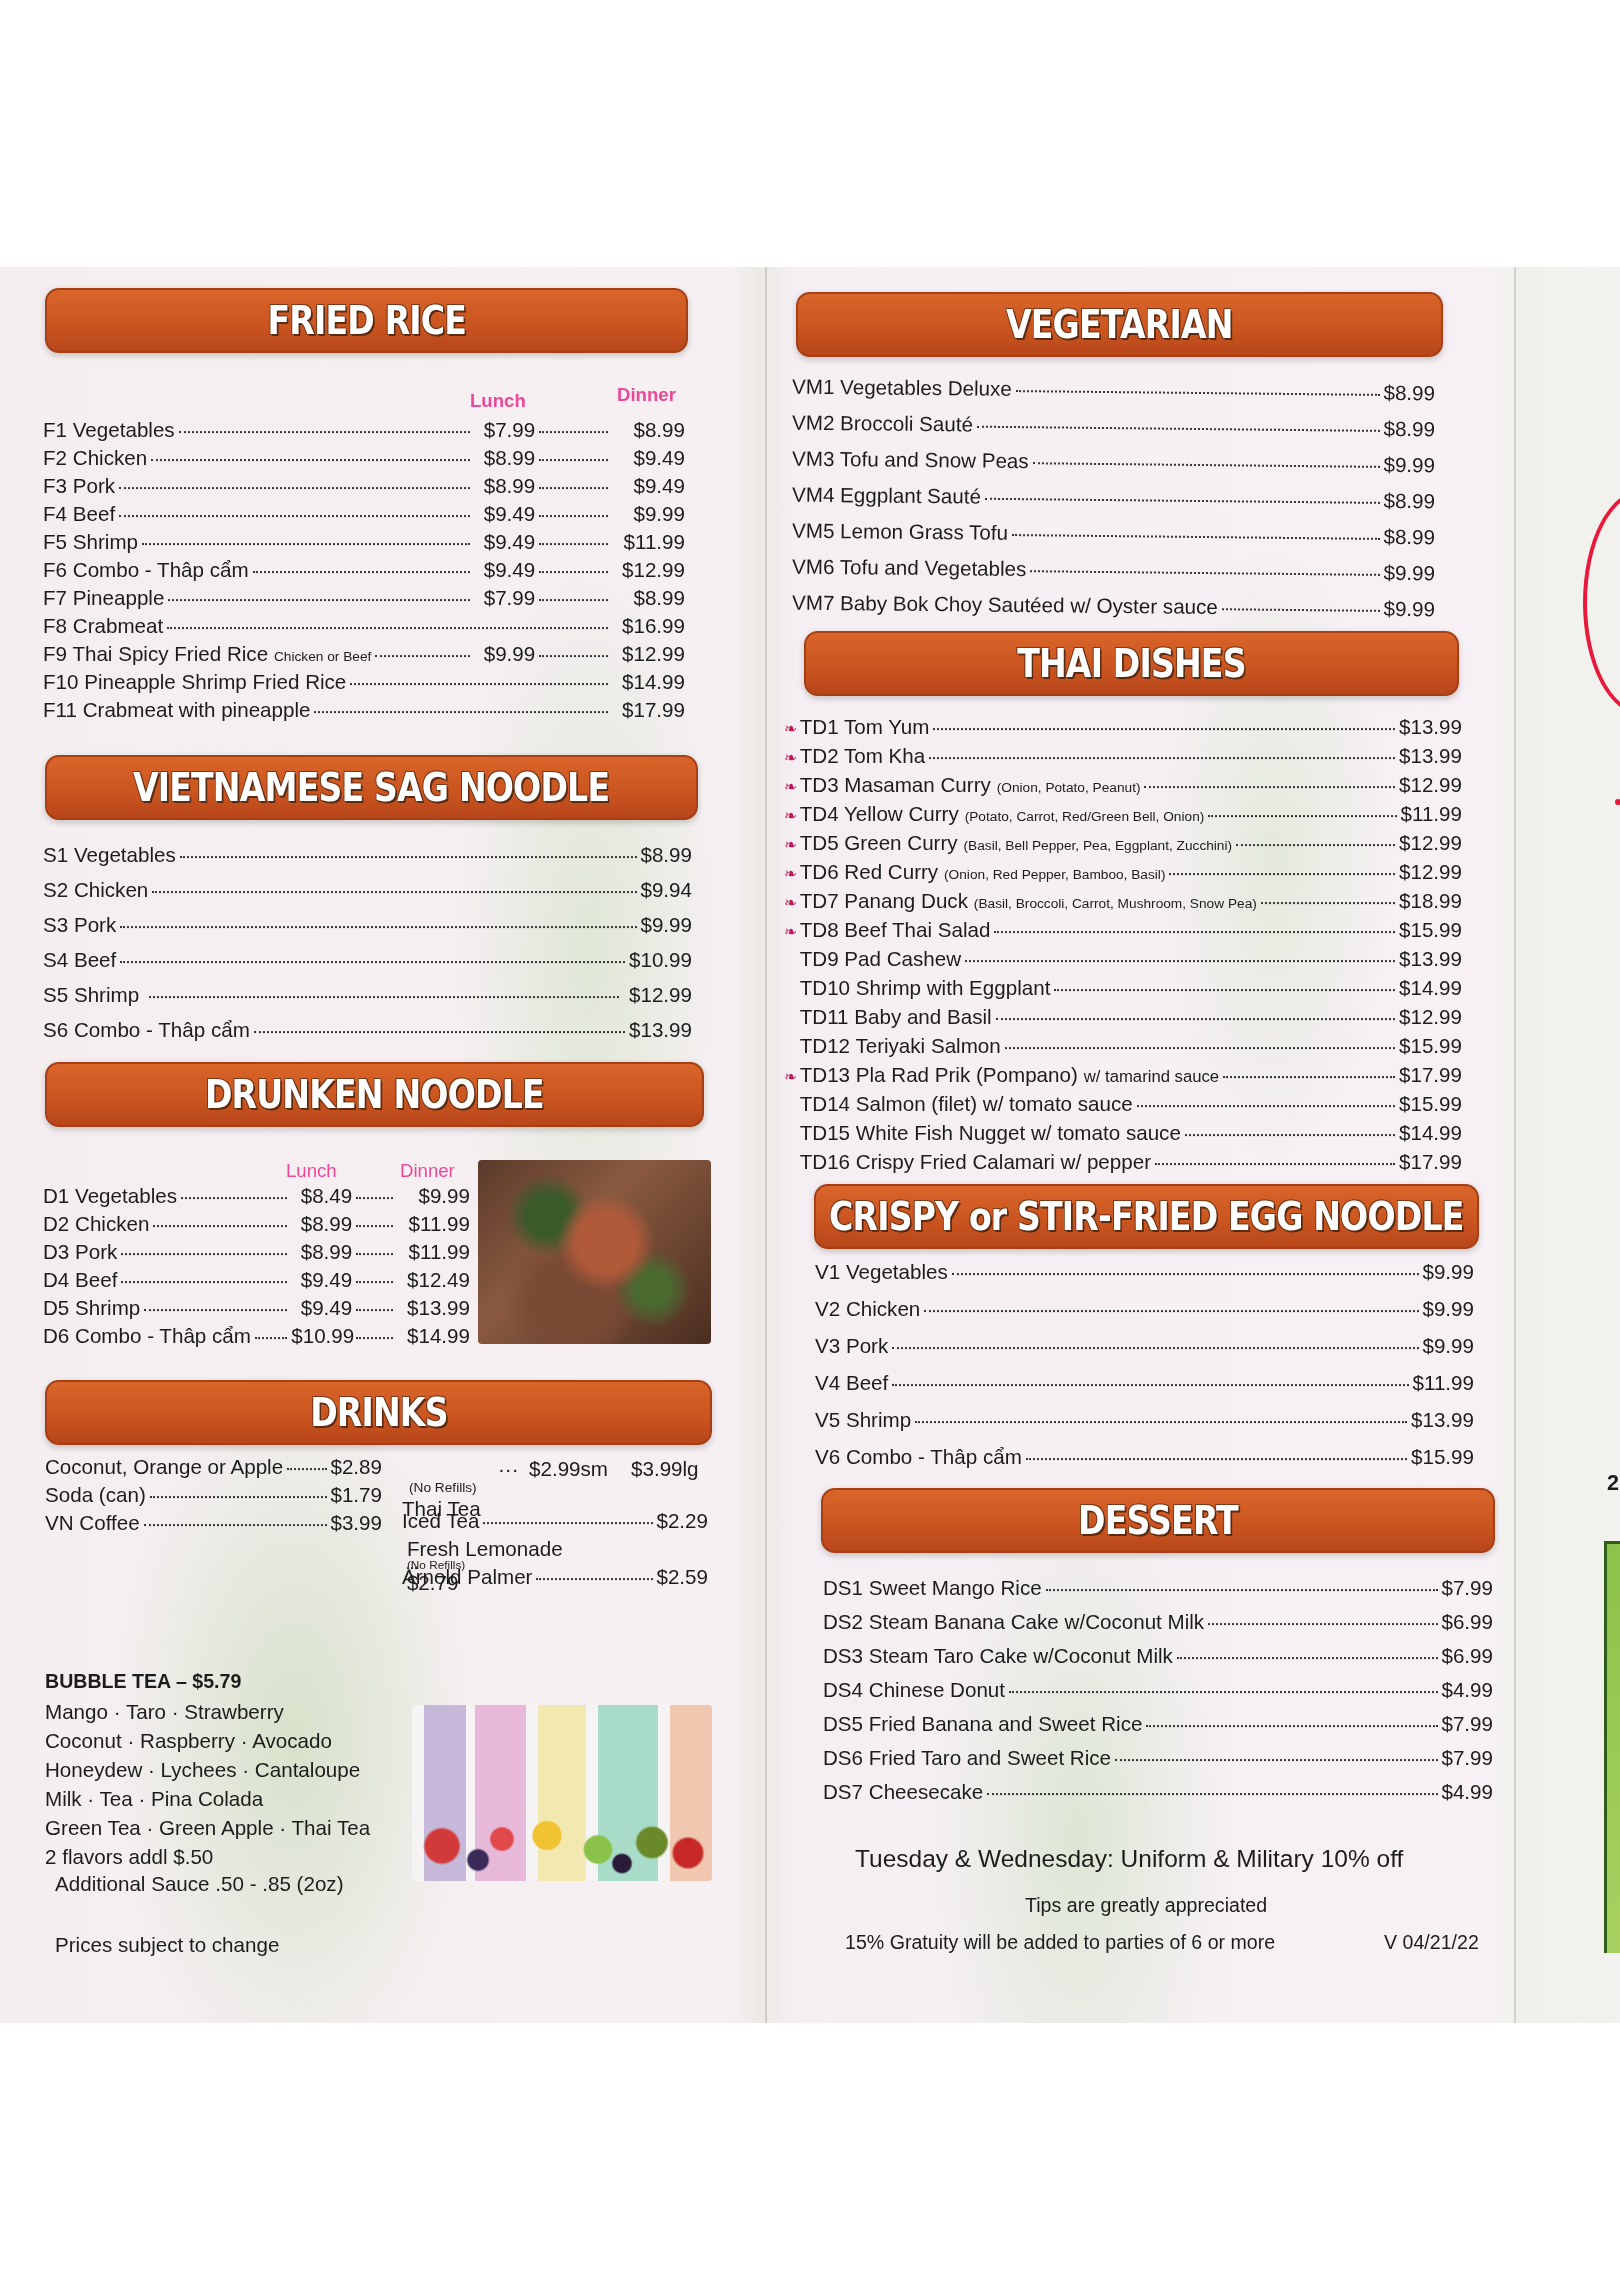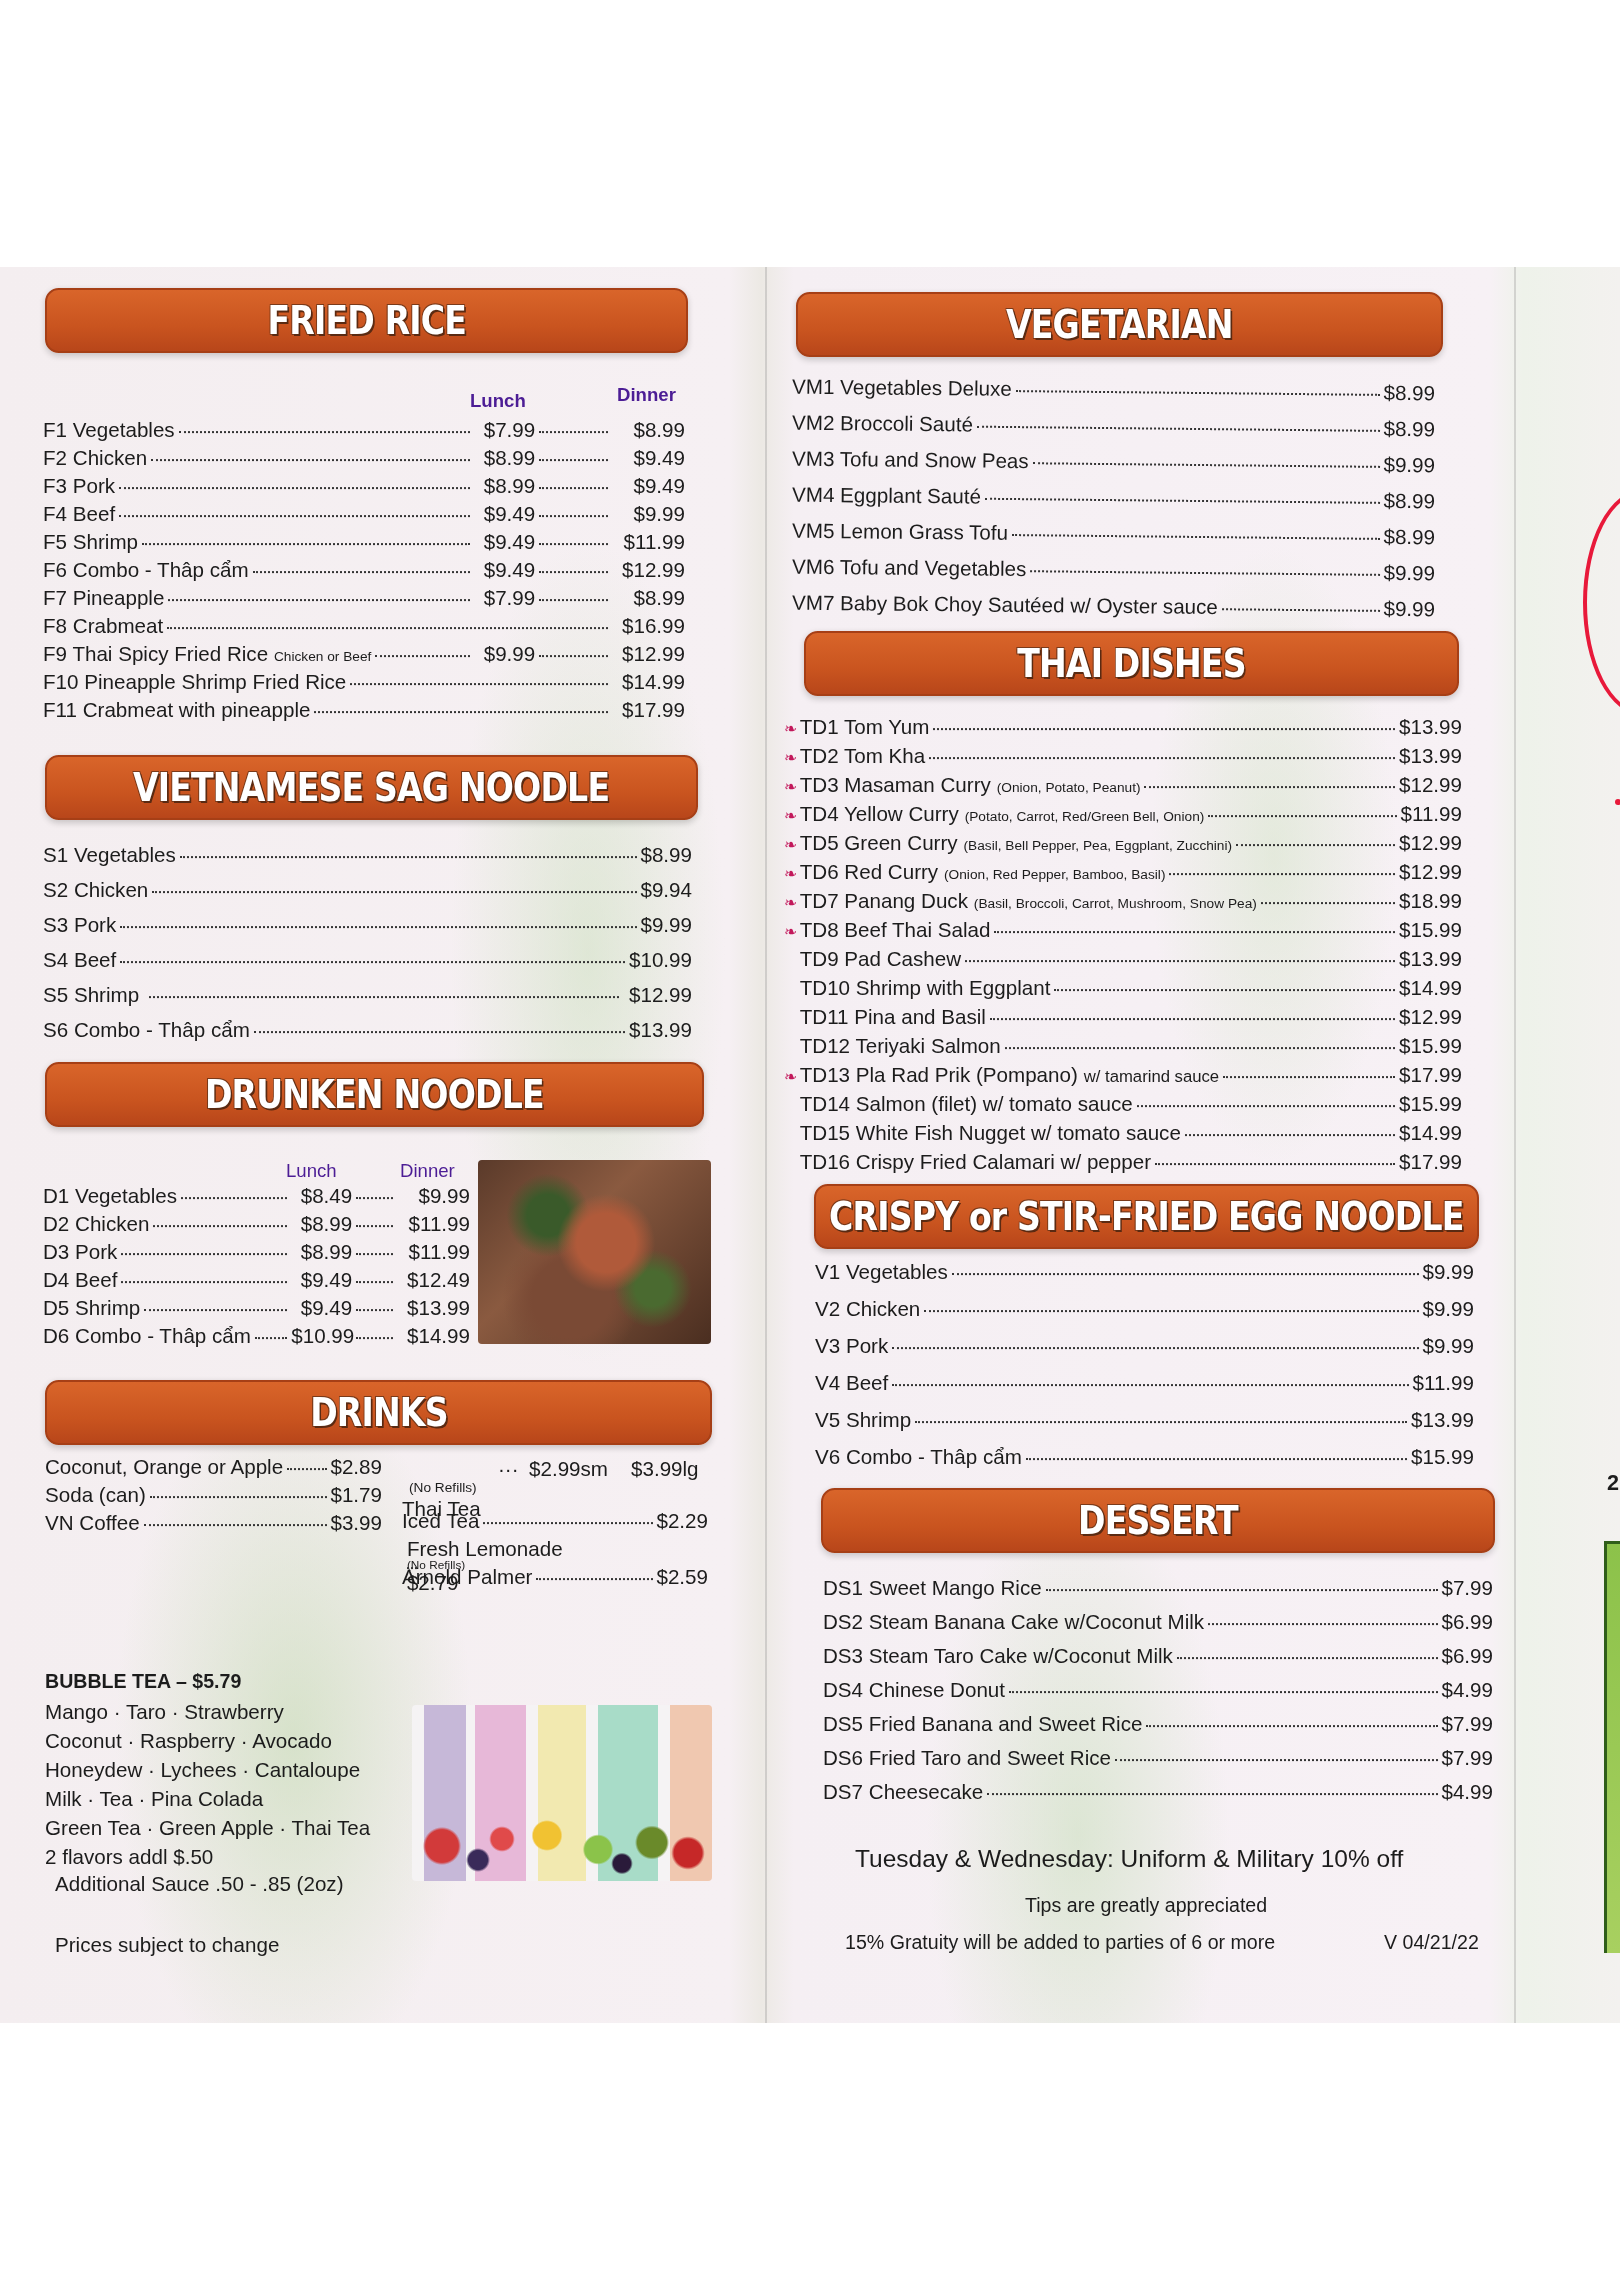--- a/index.html
+++ b/index.html
@@ -35,21 +35,21 @@
   .row { display: flex; align-items: baseline; white-space: nowrap; font-size: 20.6px; line-height: 1; }
   .row .name { flex: 0 0 auto; }
   .row .note { font-size: 13.7px; margin-left: 5.9px; }
   .row .dots { flex: 1 1 auto; border-bottom: 2px dotted #333; margin: 0 3.9px; transform: translateY(-3.9px); min-width: 9.8px; }
   .row .price { flex: 0 0 auto; text-align: right; }
   .row .lunch { flex: 0 0 auto; width: 61px; text-align: right; }
   .row .dots2 { flex: 0 0 auto; width: 69px; border-bottom: 2px dotted #333; margin: 0 3.9px; transform: translateY(-3.9px); }
   .row .dinner { flex: 0 0 auto; width: 73px; text-align: right; }
   .row .pepper { width: 15.7px; flex: 0 0 15.7px; color: #c2185b; font-size: 15.7px; }
 
-  .col-head { position: absolute; font-size: 18.6px; font-weight: bold; color: #4c1d95; }
+  .col-head { position: absolute; font-size: 18.6px; font-weight: bold; color: #ec4899; }
 
   .food-img {
     position: absolute; border-radius: 3.9px; overflow: hidden;
     background:
       radial-gradient(circle at 55% 45%, #b05a3a 0 18%, transparent 30%),
       radial-gradient(circle at 30% 30%, #3a5a2a 0 10%, transparent 20%),
       radial-gradient(circle at 75% 70%, #4a6a30 0 8%, transparent 18%),
       radial-gradient(circle at 40% 75%, #7a4a35 0 20%, transparent 35%),
       linear-gradient(135deg, #5a3a2a, #8a5a40 40%, #4a2e20);
   }
@@ -429,21 +429,21 @@
       <span class="price">$13.99</span>
     </div>
     <div class="row" style="height: 29px;">
       <span class="pepper"></span>
       <span class="name">TD10 Shrimp with Eggplant</span>
       <span class="dots"></span>
       <span class="price">$14.99</span>
     </div>
     <div class="row" style="height: 29px;">
       <span class="pepper"></span>
-      <span class="name">TD11 Pina and Basil</span>
+      <span class="name">TD11 Baby and Basil</span>
       <span class="dots"></span>
       <span class="price">$12.99</span>
     </div>
     <div class="row" style="height: 29px;">
       <span class="pepper"></span>
       <span class="name">TD12 Teriyaki Salmon</span>
       <span class="dots"></span>
       <span class="price">$15.99</span>
     </div>
     <div class="row" style="height: 29px;">

